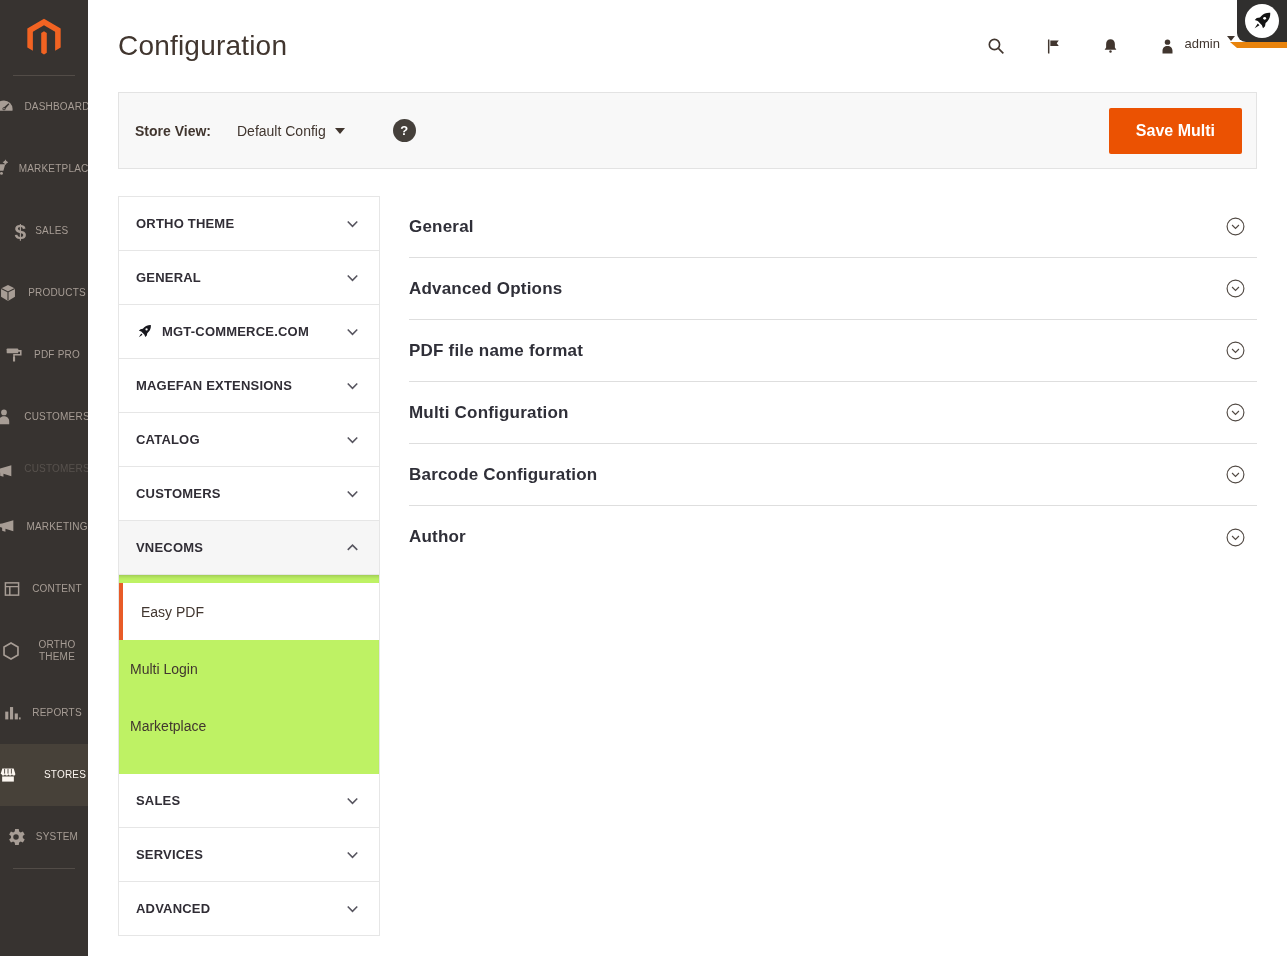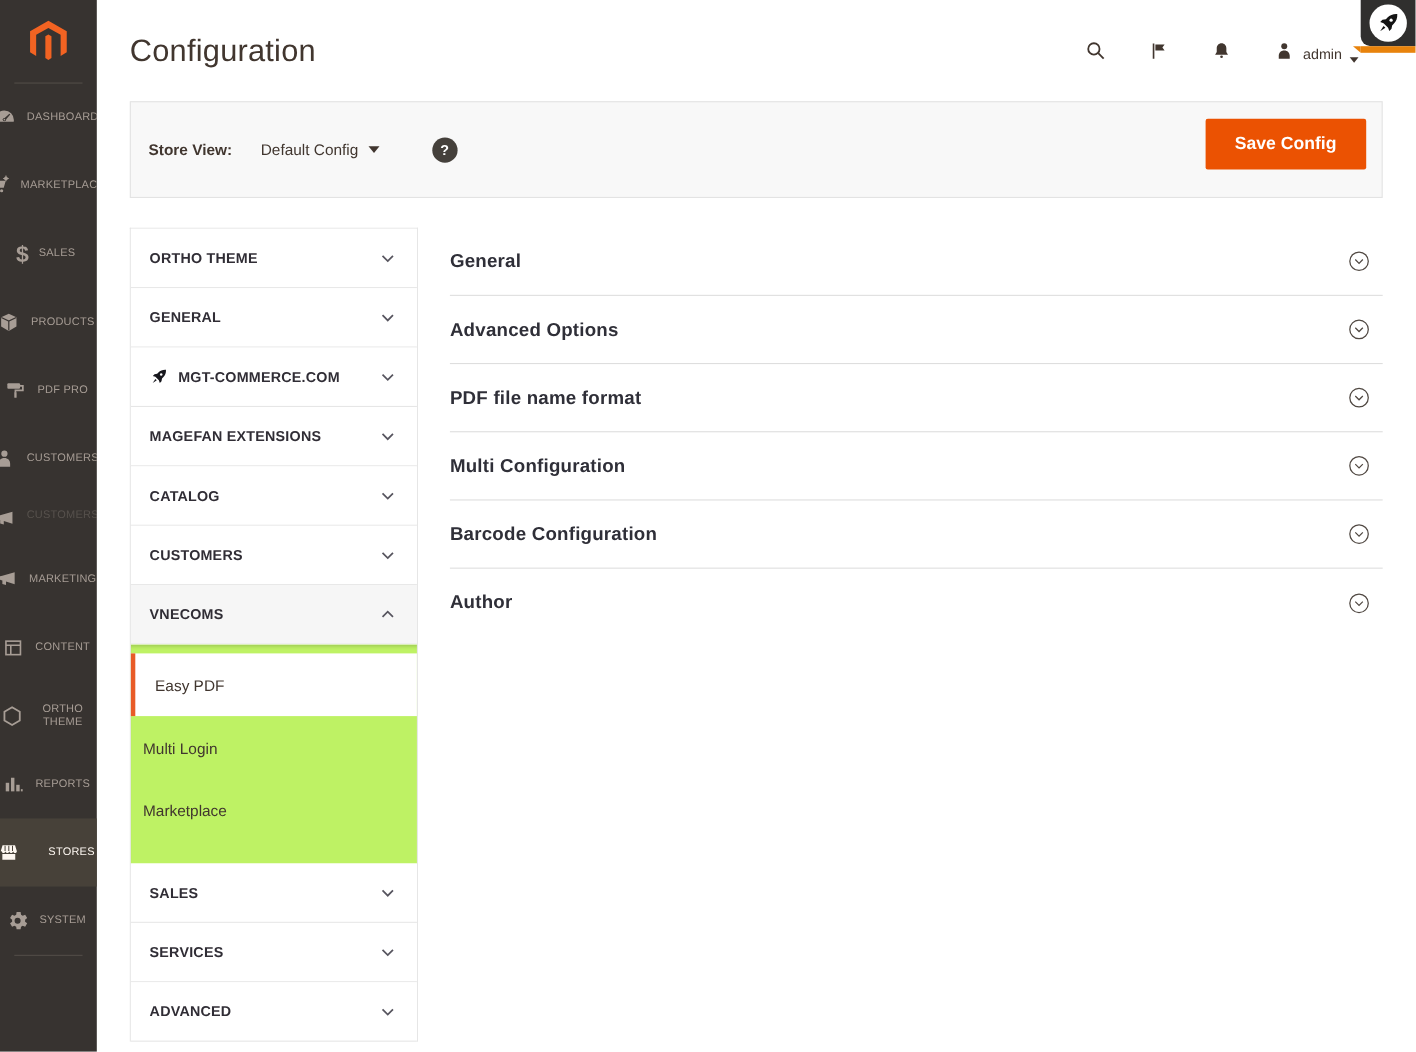--- a/index.html
+++ b/index.html
@@ -24,38 +24,38 @@
   .dollar { font-size:21px; font-weight:bold; line-height:1; }
 
   
   .main { margin-left:88px; position:relative; height:956px; }
 
   .page-header { height:92px; display:flex; align-items:center;
     justify-content:space-between; padding:0 52px 0 30px; }
   .page-title { font-size:28px; font-weight:400; color:#41362f; letter-spacing:.2px; }
   .hdr-icons { display:flex; align-items:center; gap:36px; }
   .hdr-btn { display:flex; align-items:center; cursor:pointer; }
-  .admin-chunk { display:flex; align-items:flex-end; gap:7px; cursor:pointer; }
+  .admin-chunk { display:flex; align-items:flex-start; gap:7px; cursor:pointer; }
   .admin-name { font-size:13px; color:#41362f; }
   .caret { width:0; height:0; border-left:5px solid transparent;
     border-right:5px solid transparent; border-top:6px solid #41362f; }
   .caret.small { border-left-width:4px; border-right-width:4px; border-top-width:5px; }
 
   
   .speed-overlay { position:absolute; top:0; right:0; z-index:30; width:50px; }
   .speed-box { height:42px; background:#302f2e; border-radius:0 0 0 9px;
     display:flex; align-items:center; justify-content:center; cursor:pointer; }
   .speed-circle { width:34px; height:34px; background:#fff; border-radius:50%;
     display:flex; align-items:center; justify-content:center; color:#141414; }
   .speed-bar { position:relative; height:6px; background:#e8830c; }
   .speed-bar::before { content:""; position:absolute; left:-7px; top:0;
     border-top:6px solid #e8830c; border-left:7px solid transparent; }
 
   
-  .store-bar { margin:0 30px; height:88px; background:#f8f8f8;
+  .store-bar { margin:0 30px; height:77px; background:#f8f8f8;
     border:1px solid #e3e3e3; position:relative; display:flex; align-items:center;
     padding:0 16px; }
   .sv-label { font-weight:bold; font-size:14px; margin-right:26px; }
   .sv-select { display:flex; align-items:center; gap:9px; cursor:pointer; font-size:14px; }
   .help-icon { width:23px; height:23px; border-radius:50%; background:#45403b; color:#fff;
     font-size:13px; font-weight:bold; display:flex; align-items:center;
     justify-content:center; margin-left:48px; cursor:pointer; }
   .save-btn { position:absolute; right:14px; top:15px; background:#eb5202; color:#fff;
     border:none; font-family:inherit; font-size:16px; font-weight:700;
     padding:14px 27px; border-radius:2px; cursor:pointer; }
@@ -284,21 +284,21 @@
     </div>
   </div>
 
   <div class="store-bar">
     <span class="sv-label">Store View:</span>
     <span class="sv-select">
       <span>Default Config</span>
       <span class="caret"></span>
     </span>
     <span class="help-icon">?</span>
-    <button class="save-btn">Save Config</button>
+    <button class="save-btn">Save Multi</button>
   </div>
 
   <div class="content">
 
     <div class="cfg-nav">
       <div class="cfg-group">
         <span class="g-label">ORTHO THEME</span>
         <span class="g-chevron">
             <svg viewBox="0 0 24 24" width="19" height="19" fill="none" stroke="#57555f" stroke-width="2">
               <path d="M6 9.5l6 6 6-6"></path>

